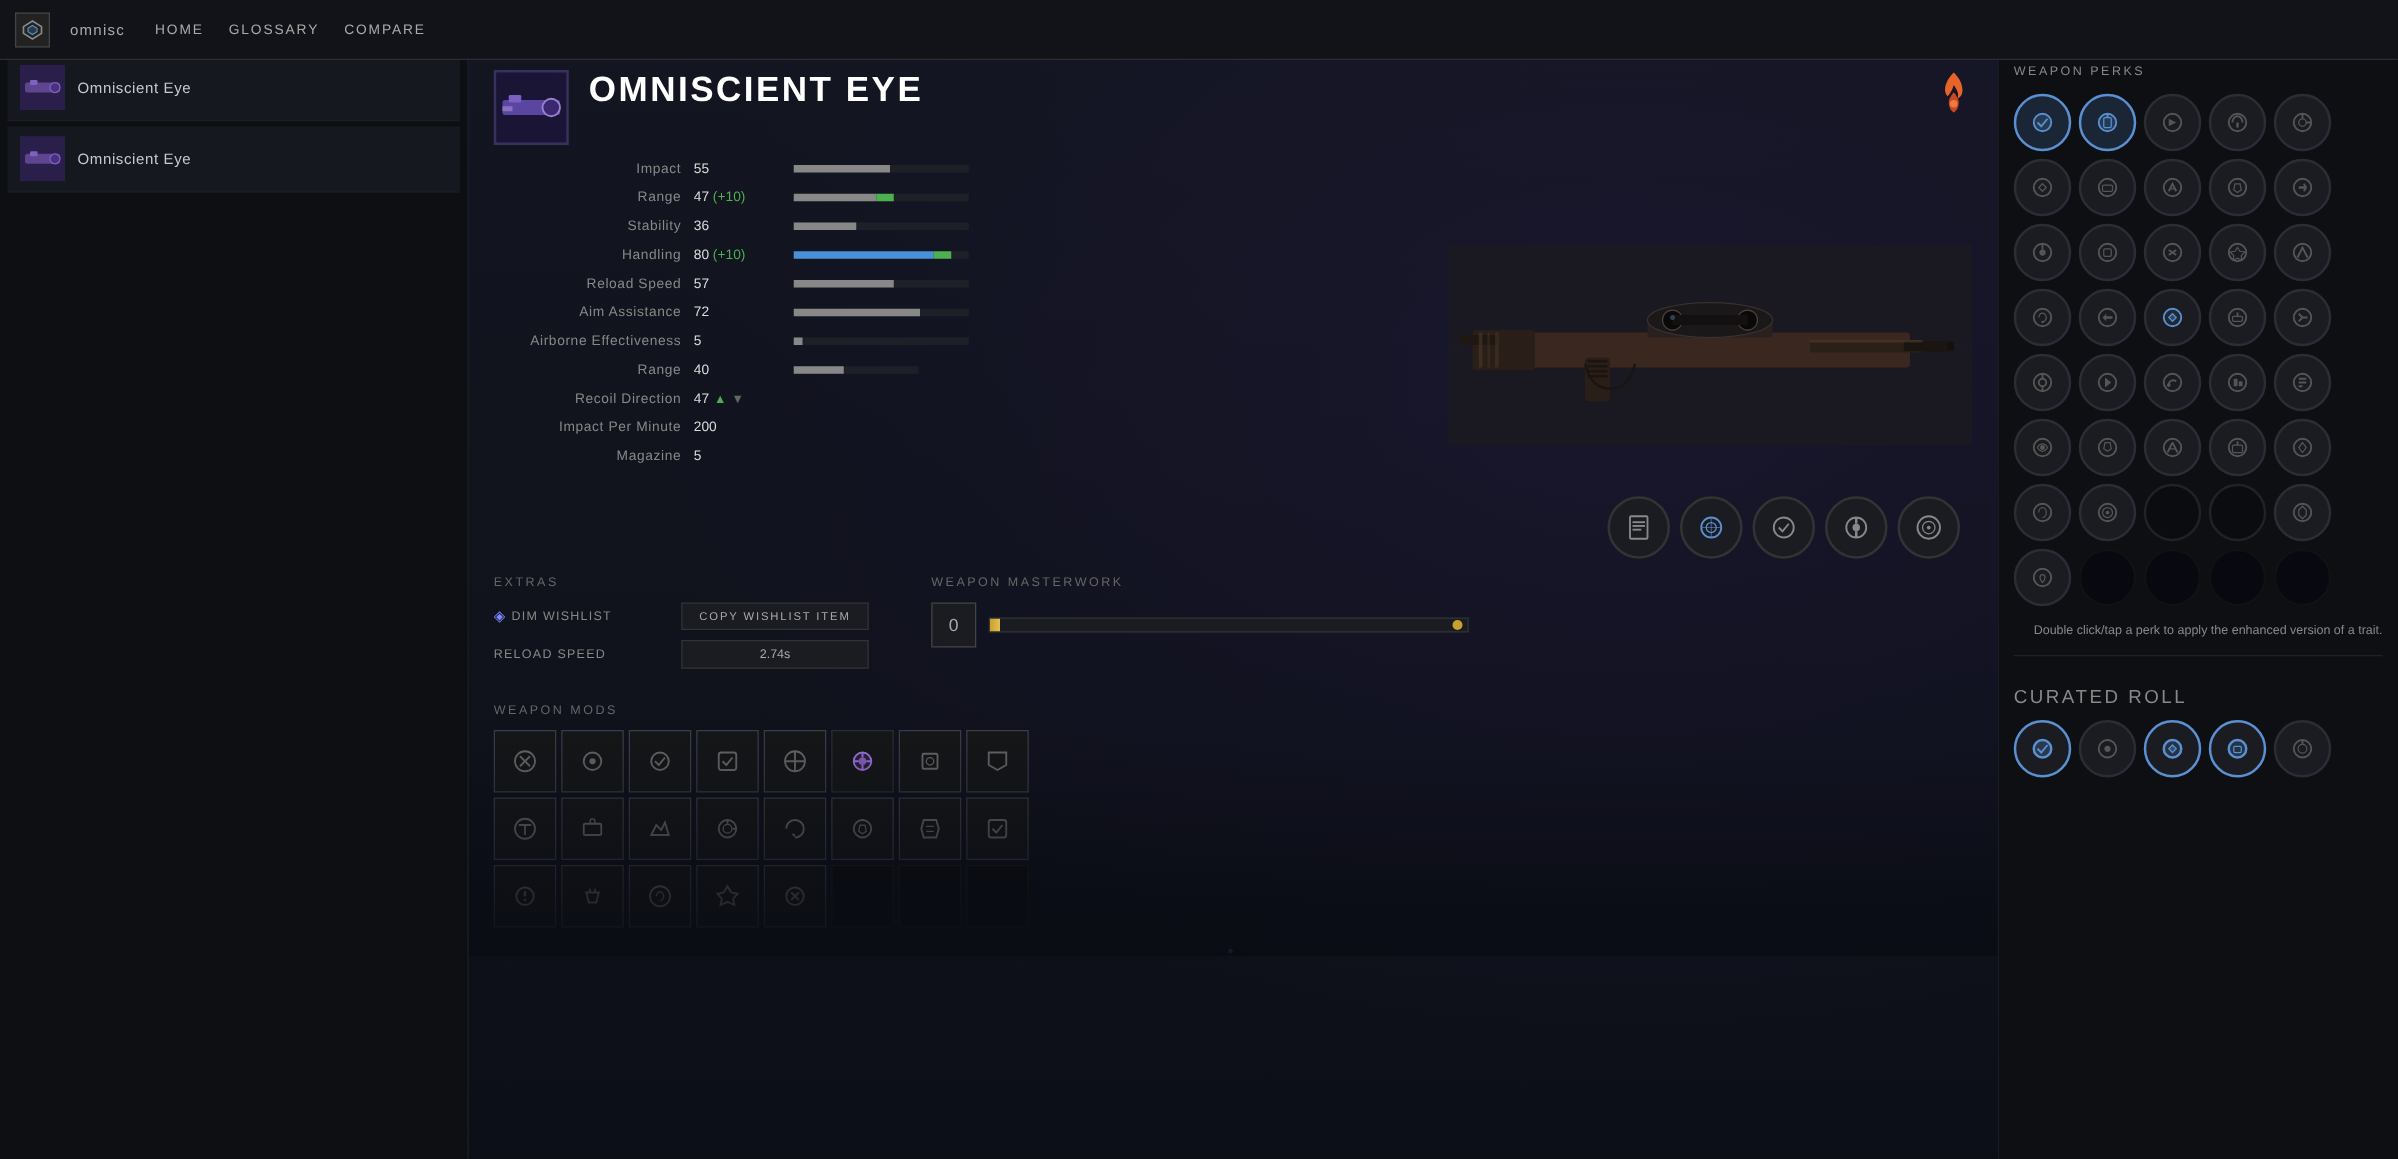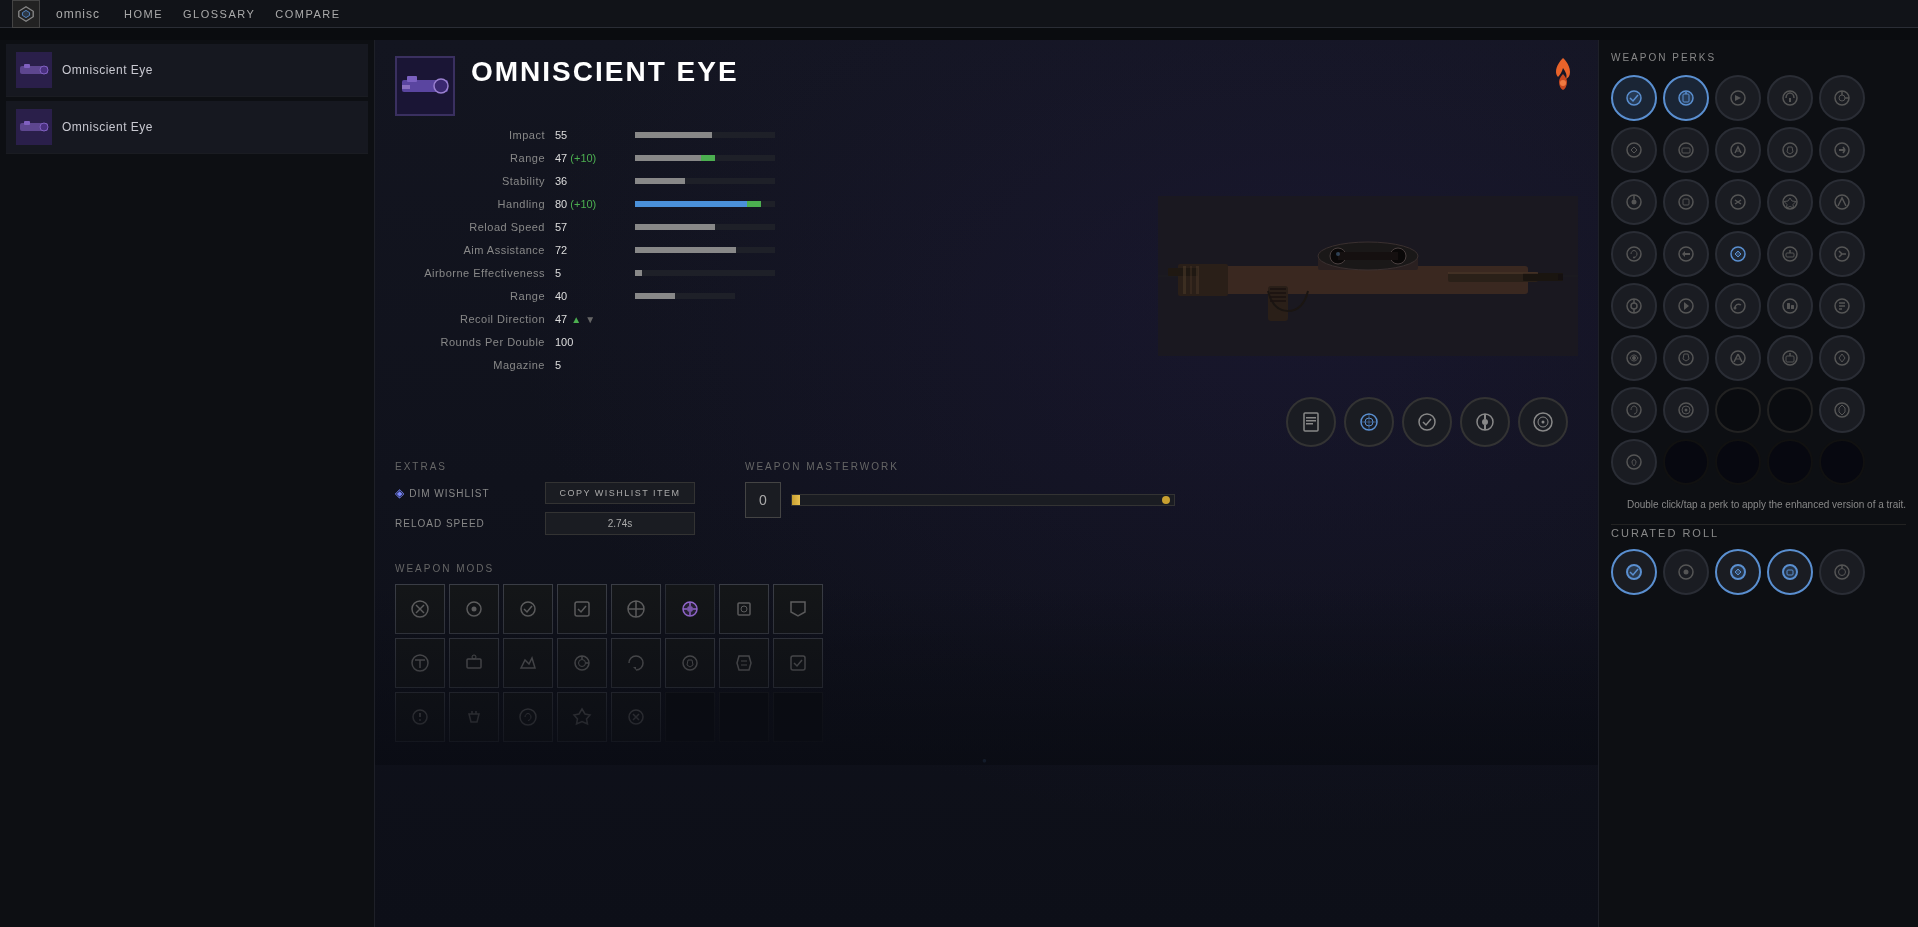--- a/index.html
+++ b/index.html
@@ -11,21 +11,21 @@
       width: 1918px;
       min-height: 927px;
       overflow: hidden;
     }
 
     
     .top-nav {
       display: flex;
       align-items: center;
       background: #111318;
-      height: 28px;
+      height: 48px;
       padding: 0 12px;
       border-bottom: 1px solid #2a2d35;
       position: fixed;
       top: 0; left: 0; right: 0;
       z-index: 100;
     }
     .nav-logo {
       width: 28px; height: 28px;
       background: #222;
       border: 1px solid #444;
@@ -371,27 +371,27 @@
     .perk-circle.empty { border-color: #222; background: #111; }
     .perk-circle.curated { border-color: #5a8fd0; }
     .perks-note {
       font-size: 10px;
       color: #888;
       text-align: right;
       margin-bottom: 12px;
       line-height: 1.5;
     }
     .curated-roll-title {
-      font-size: 11px;
+      font-size: 15px;
       letter-spacing: 2px;
       color: #888;
       text-transform: uppercase;
       margin-bottom: 10px;
       border-top: 1px solid #222;
-      padding-top: 2px;
+      padding-top: 24px;
     }
     .curated-perks-row {
       display: flex;
       gap: 6px;
     }
 
     
     .bg-overlay {
       position: absolute;
       top: 0; left: 0; right: 0; bottom: 0;
@@ -562,22 +562,22 @@
         <div class="stat-row">
           <span class="stat-label">Recoil Direction</span>
           <div class="recoil-dir">
             <span>47</span>
             <span class="recoil-arrow">▲</span>
             <span style="color:#666; font-size:10px;">▼</span>
           </div>
         </div>
 
         <div class="stat-row">
-          <span class="stat-label">Rounds Per Double</span>
-          <span class="stat-plain">100</span>
+          <span class="stat-label">Impact Per Minute</span>
+          <span class="stat-plain">200</span>
         </div>
 
         <div class="stat-row">
           <span class="stat-label">Magazine</span>
           <span class="stat-plain">5</span>
         </div>
       </div>
 
       <div class="weapon-image-area">
         <svg width="420" height="160" viewBox="0 0 420 160">

